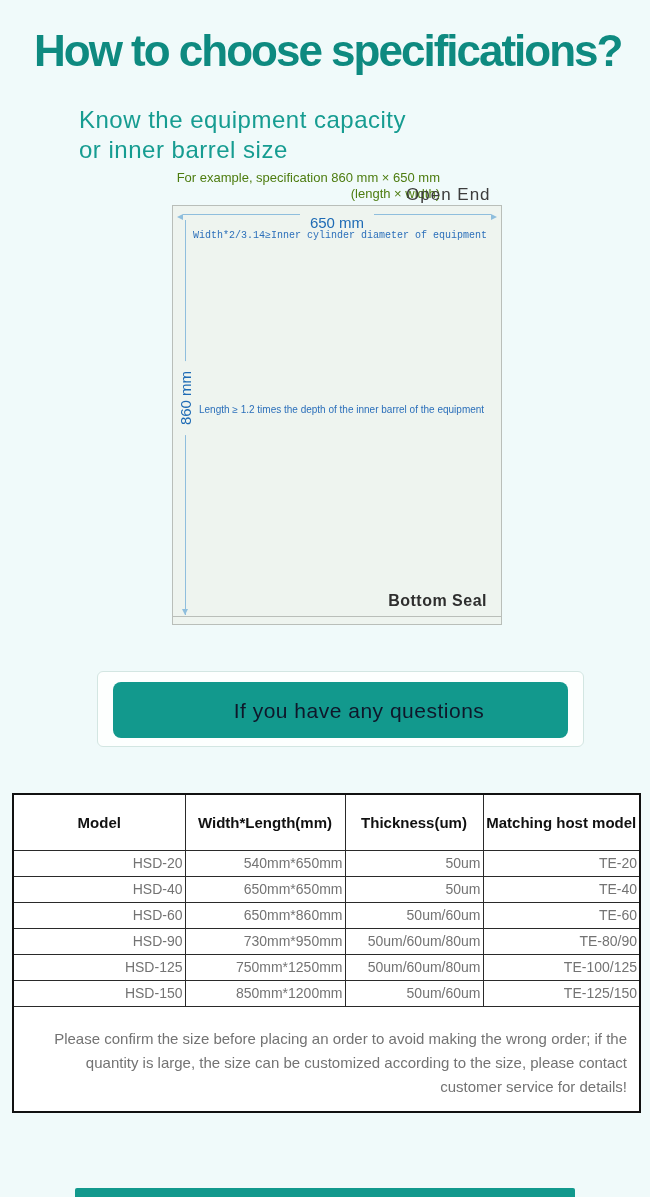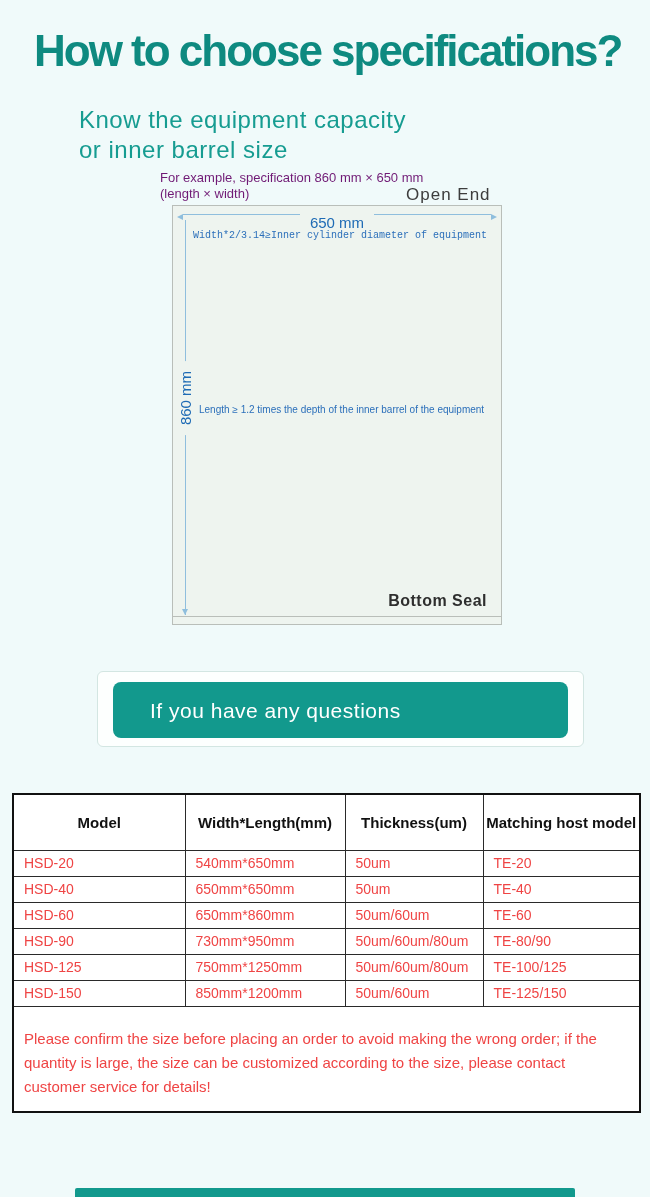--- a/index.html
+++ b/index.html
@@ -15,21 +15,21 @@
     position:absolute; top:26px; left:34px; width:600px;
     font-size:44px; font-weight:bold; letter-spacing:-2px;
     color:#0e8a80; white-space:nowrap;
   }
   .subtitle {
     position:absolute; top:105px; left:67px;
     font-size:24px; color:#169c91; line-height:30px; letter-spacing:0.5px;margin-left:12px;
   }
   .diagram-caption {
     position:absolute; top:170px; left:160px; width:280px;
-    text-align:left; font-size:13px; color:#701a75; line-height:16px;
+    text-align:right; font-size:13px; color:#4d7c0f; line-height:16px;
   }
   .open-end {
     position:absolute; top:185px; left:406px;
     font-size:17px; color:#3d3d3d; letter-spacing:1px;
   }
   .bag {
     position:absolute; left:172px; top:205px; width:330px; height:420px;
     background:#eef4ef; border:1px solid #b9beb9;
   }
   .hdim {
@@ -72,34 +72,34 @@
   .banner-outer {
     position:absolute; left:97px; top:671px; width:487px; height:76px;
     background:#fdfffe; border:1px solid #d3e6e2; border-radius:6px;
   }
   .banner {
     position:absolute; left:15px; top:10px; width:455px; height:56px;
     background:#12998d; border-radius:8px;
     display:flex; flex-direction:column; justify-content:center;
     padding-left:37px;
   }
-  .banner div { color:#ffffff; font-size:21px; line-height:27px; letter-spacing:0.5px; }
+  .banner div { color:#0f172a; font-size:21px; line-height:27px; letter-spacing:0.5px;text-align:center; }
 
   table.spec {
     position:absolute; left:12px; top:793px; width:627px;
     border-collapse:collapse; background:#ffffff;
     border:2px solid #111; table-layout:fixed;
   }
   table.spec th, table.spec td { border:1px solid #2a2a2a; }
   table.spec th {
     height:56px; font-size:15px; font-weight:bold; text-align:center; color:#111;
   }
   table.spec td {
-    height:26px; font-size:14px; color:#ef4444;
-    padding:2px 2px 2px 10px; text-align:left;
+    height:26px; font-size:14px; color:#737373;
+    padding:2px 2px 2px 10px; text-align:right;
   }
   table.spec td.note-cell {
     height:106px; vertical-align:top;
     padding:20px 12px 0 10px; font-size:15px; line-height:24px;
   }
   .bottom-bar {
     position:absolute; left:75px; bottom:0; width:500px; height:9px;
     background:#12998d; border-radius:2px 2px 0 0;
   }
 </style>

